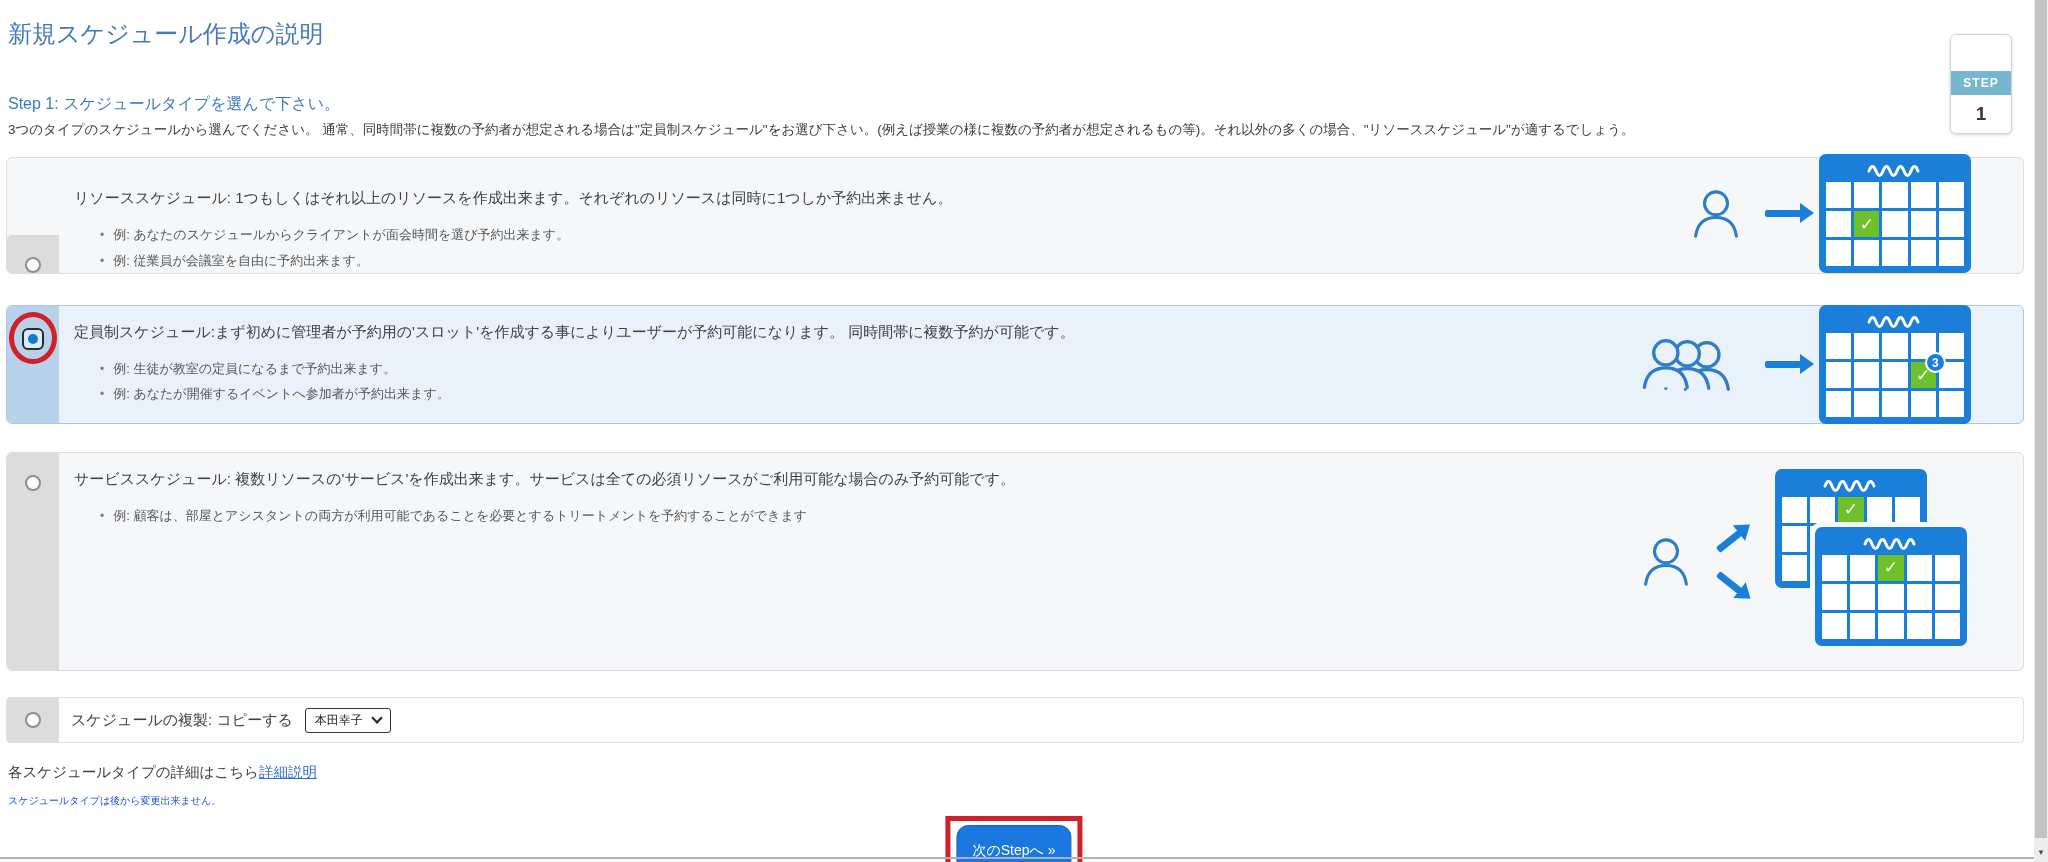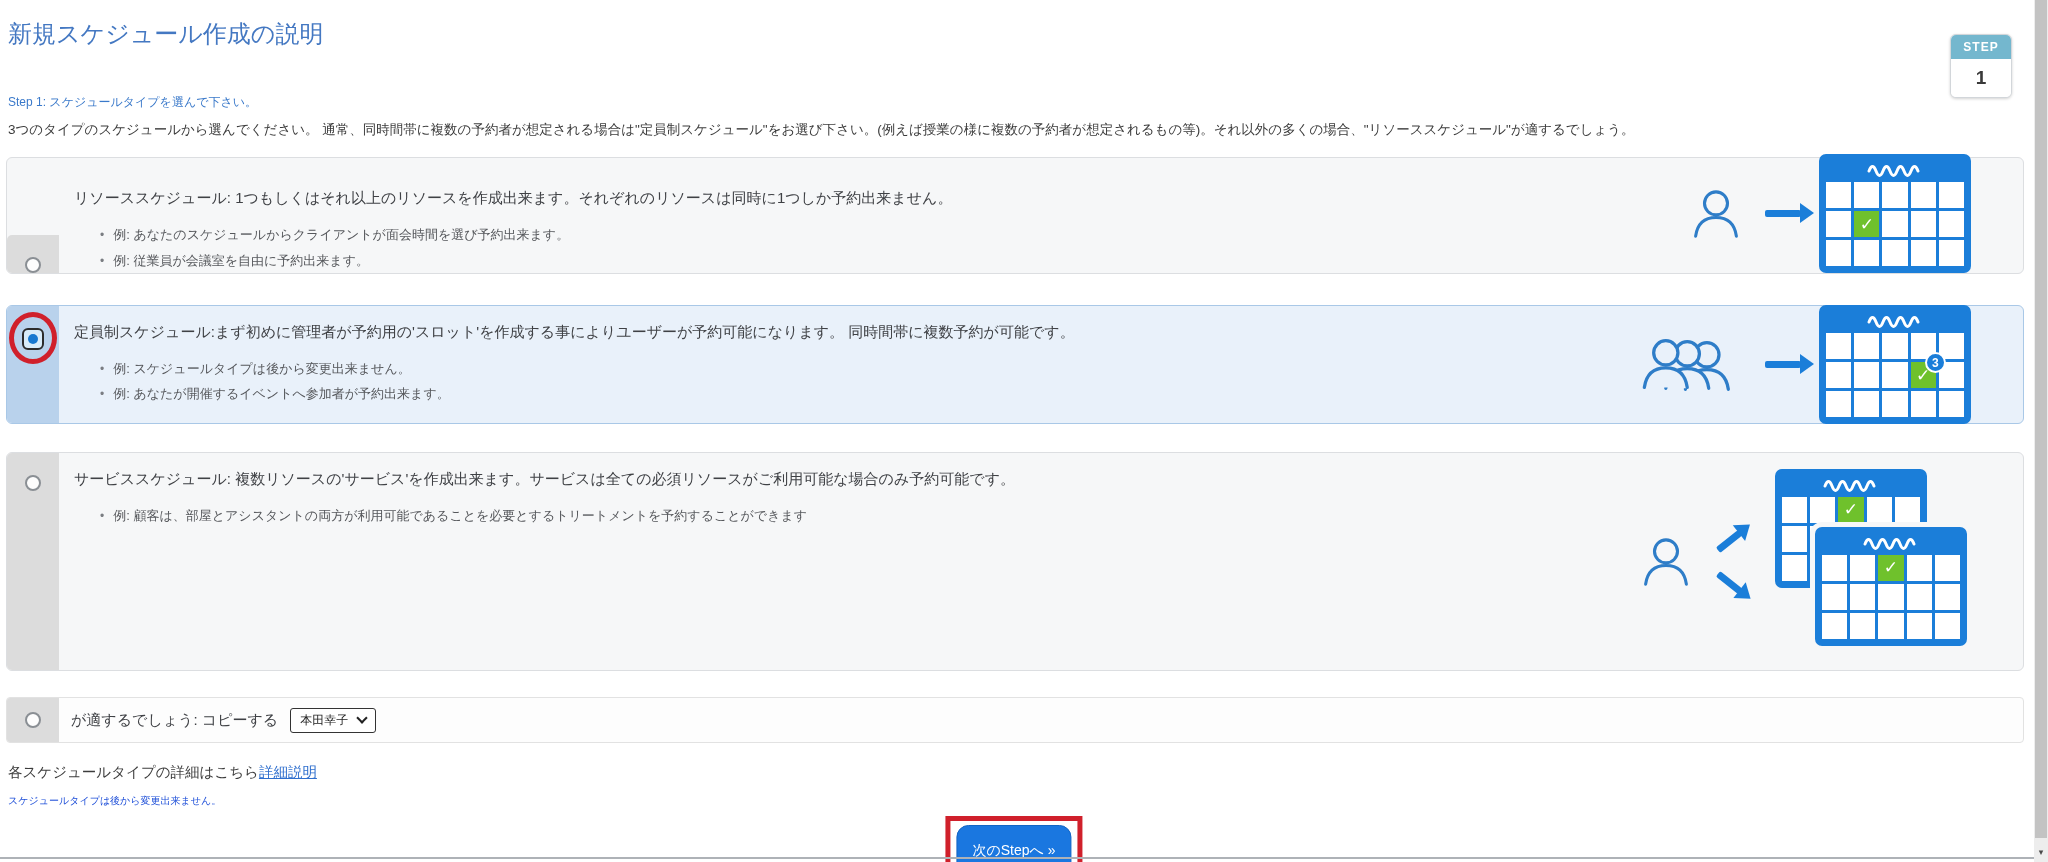--- a/index.html
+++ b/index.html
@@ -17,29 +17,29 @@
     white-space: nowrap;
   }
   .step-badge {
     position: absolute; top: 34px; right: 36px; width: 62px;
     border: 1px solid #d2d6da; border-radius: 6px; overflow: hidden;
     background: #fff; box-shadow: 0 1px 3px rgba(0,0,0,.18);
     text-align: center;
   }
   .step-badge .badge-head {
     background: #74b7ce; color: #fff; font-size: 12px; font-weight: bold;
-    letter-spacing: 1px; padding: 5px 0;
+    letter-spacing: 1px; padding: 5px 0; margin-top: 36px;
   }
   .step-badge .badge-num {
     background: #fff; color: #3a3a3a; font-size: 19px; font-weight: bold;
     padding: 8px 0;
   }
   .step-heading {
     position: absolute; top: 94px; left: 8px;
-    font-size: 12px; color: #3a79ca; white-space: nowrap;
+    font-size: 16px; color: #3a79ca; white-space: nowrap;
   }
   .description {
     position: absolute; top: 121px; left: 8px; right: 20px;
     font-size: 13.5px; color: #3b3b3b; white-space: nowrap; overflow: hidden;
   }
 
   
   .opt {
     position: absolute; left: 6px; right: 24px;
     display: flex; align-items: stretch;
@@ -217,21 +217,21 @@
 <div class="opt opt-2 selected">
   <div class="radio-col">
     <span class="radio-selected">
         <span class="dot"></span>
       </span>
     <span class="red-ring"></span>
   </div>
   <div class="opt-content">
     <div class="opt-heading">定員制スケジュール:まず初めに管理者が予約用の'スロット'を作成する事によりユーザーが予約可能になります。 同時間帯に複数予約が可能です。</div>
     <ul class="opt-examples">
-      <li>例: スケジュールタイプは後から変更出来ません。</li>
+      <li>例: 生徒が教室の定員になるまで予約出来ます。</li>
       <li>例: あなたが開催するイベントへ参加者が予約出来ます。</li>
     </ul>
   </div>
   <div class="icon-area">
     <svg class="group-svg" width="112" height="66" viewBox="0 0 120 66">
       <g fill="none" stroke="#2e7dc8" stroke-width="3.5" stroke-linecap="round">
         <circle cx="77" cy="22" r="13" fill="#e9f1fa"></circle>
         <path d="M54 59 q3 -21 23 -21 q20 0 23 21" fill="#e9f1fa"></path>
         <circle cx="56" cy="21" r="13" fill="#e9f1fa"></circle>
         <path d="M33 58 q3 -21 23 -21 q20 0 23 21" fill="#e9f1fa"></path>
@@ -340,21 +340,21 @@
       </div>
     </div>
   </div>
 </div>
 
 <div class="opt-4">
   <div class="radio-col">
     <span class="radio"></span>
   </div>
   <div class="copy-body">
-    <span>が適するでしょう: コピーする</span>
+    <span>スケジュールの複製: コピーする</span>
     <span class="select-box">
       <span>本田幸子</span>
       <span class="chev"></span>
     </span>
   </div>
 </div>
 
 <div class="details-line">
   <span>各スケジュールタイプの詳細はこちら</span><span class="details-link">詳細説明</span>
 </div>

